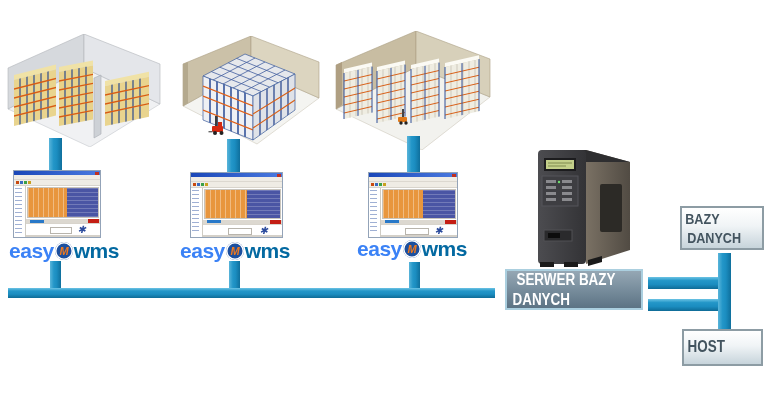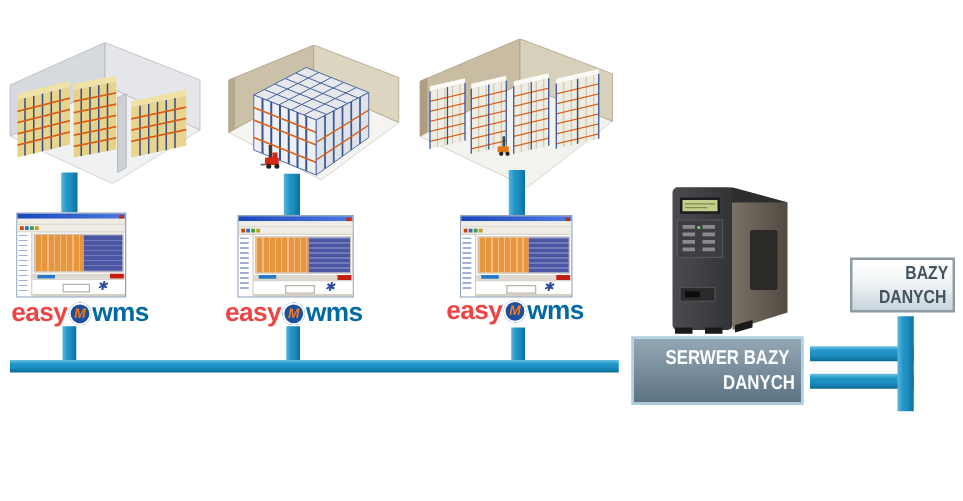--- a/index.html
+++ b/index.html
@@ -7,21 +7,21 @@
           font-family:"Liberation Sans",sans-serif;}
   .abs{position:absolute;}
 
   
   .conn-v{background:linear-gradient(90deg,#5ab5da 0%,#2396c8 35%,#1b8dc0 60%,#0f6f9c 100%);}
   .conn-h{background:linear-gradient(180deg,#6cc3e4 0%,#2396c8 30%,#1b8dc0 62%,#0e6b96 100%);}
 
   
   .logo{display:flex;align-items:center;justify-content:center;height:22px;
         font-weight:bold;font-size:21px;letter-spacing:-0.5px;}
-  .logo .easy{color:#ef4444;}
+  .logo .easy{color:#3b82f6;}
   .logo .wms{color:#0369a1;}
   .logo .orb{width:18px;height:18px;border-radius:50%;background:#1c4f9e;
         box-shadow:inset 0 0 0 1.5px #ffffff;position:relative;margin:0 1px;flex:none;}
   .logo .orb i{position:absolute;inset:0;display:flex;align-items:center;justify-content:center;
         color:#f07a1e;font-style:italic;font-weight:bold;font-size:11px;line-height:1;}
 
   
   .shot{background:#fff;border:1px solid #93a3b8;display:flex;flex-direction:column;box-sizing:border-box;}
   .s-tb{height:4px;background:linear-gradient(90deg,#1a47b8,#4a7ae0);display:flex;justify-content:flex-end;}
   .s-tb i{width:4px;height:3px;background:#c03020;margin:0.5px 1px 0 0;}
@@ -44,21 +44,21 @@
   .s-ctrl .chip{width:14px;height:3px;background:#2878c8;margin-left:4px;}
   .s-ctrl .sp{flex:1;}
   .s-ctrl .red{width:11px;height:4px;background:#c41e14;margin-right:1px;}
   .s-form{height:12px;background:#fff;border-top:1px solid #d8d4cc;position:relative;}
   .s-form .field{position:absolute;left:32%;top:3px;width:28%;height:5px;border:1px solid #b8b4ac;background:#fff;}
   .s-form .star::before{content:"✱";position:absolute;right:14px;top:0;color:#2a4a9c;font-size:10px;line-height:11px;}
   .s-grid{flex:1;border-top:2px solid #d4d0c8;
         background:repeating-linear-gradient(180deg,#efece6 0 2px,#ffffff 2px 5px);}
 
   
-  .box{display:flex;flex-direction:column;align-items:flex-end;justify-content:center;
+  .box{display:flex;flex-direction:column;align-items:flex-start;justify-content:center;
        box-sizing:border-box;text-align:center;font-weight:bold;}
   .box span{display:block;transform:scaleX(0.84);white-space:nowrap;}
   .box-dark{background:linear-gradient(180deg,#95a7b4 0%,#7b909f 45%,#5c7384 100%);
        border:2px solid #abcfdf;color:#ffffff;font-size:16px;line-height:1.25;}
   .box-light{background:linear-gradient(180deg,#ffffff 0%,#f0f4f6 45%,#c7d4db 100%);
        border:2px solid #8d9ca4;color:#43545f;font-size:15px;line-height:1.3;}
 </style>
 </head>
 <body>
 
@@ -309,28 +309,31 @@
       <rect x="34" y="56" width="10" height="3" fill="#8a8a8e"></rect>
     <circle cx="31" cy="40" r="1.2" fill="#6fe06f"></circle>
     <rect x="16" y="88" width="28" height="11" fill="#2a2a2c" stroke="#505054" stroke-width="1"></rect>
     <rect x="20" y="91" width="12" height="5" fill="#0c0c0c"></rect>
     <rect x="72" y="42" width="22" height="48" rx="2" fill="#2c2a26"></rect>
     <rect x="12" y="120" width="14" height="5" fill="#1a1a1a"></rect>
     <rect x="36" y="120" width="14" height="5" fill="#1a1a1a"></rect>
     <polygon points="60,118 74,114 74,120 60,124" fill="#1a1a1a"></polygon>
   </svg>
 
-  <div class="abs box box-dark" style="left:505px;top:269px;width:138px;height:55px">
+  <div class="abs box box-dark" style="left:505px;top:269px;width:138px;height:41px">
     <span>SERWER BAZY</span>
     <span>DANYCH</span>
   </div>
 
   <div class="abs conn-h" style="left:648px;top:277px;width:83px;height:12px"></div>
   <div class="abs conn-h" style="left:648px;top:299px;width:83px;height:12px"></div>
   <div class="abs conn-v" style="left:718px;top:253px;width:13px;height:76px"></div>
 
   <div class="abs box box-light" style="left:680px;top:206px;width:84px;height:44px">
     <span>BAZY</span>
     <span>DANYCH</span>
   </div>
 
+  <div class="abs box box-light" style="left:682px;top:329px;width:81px;height:37px;font-size:16px">
+    <span>HOST</span>
+  </div>
 
 </div>
 
 </body></html>

